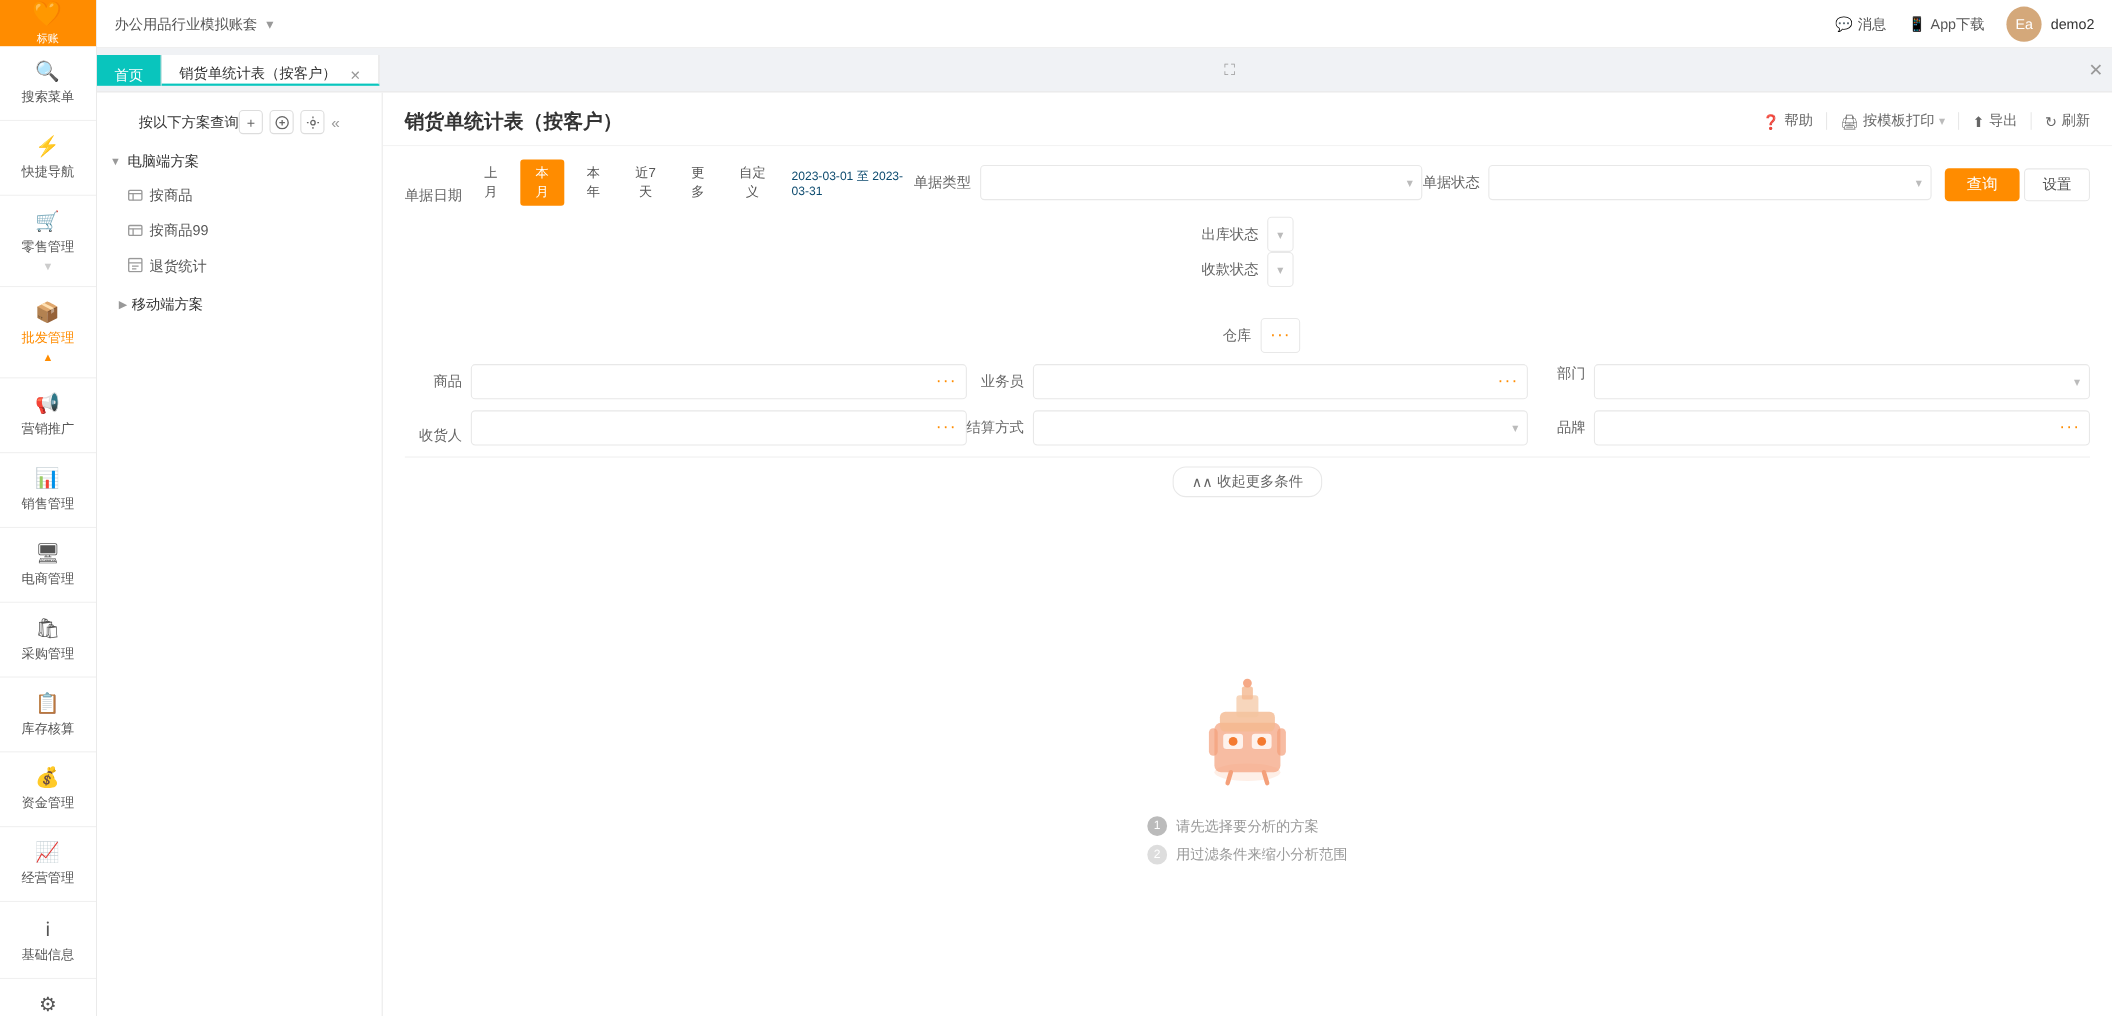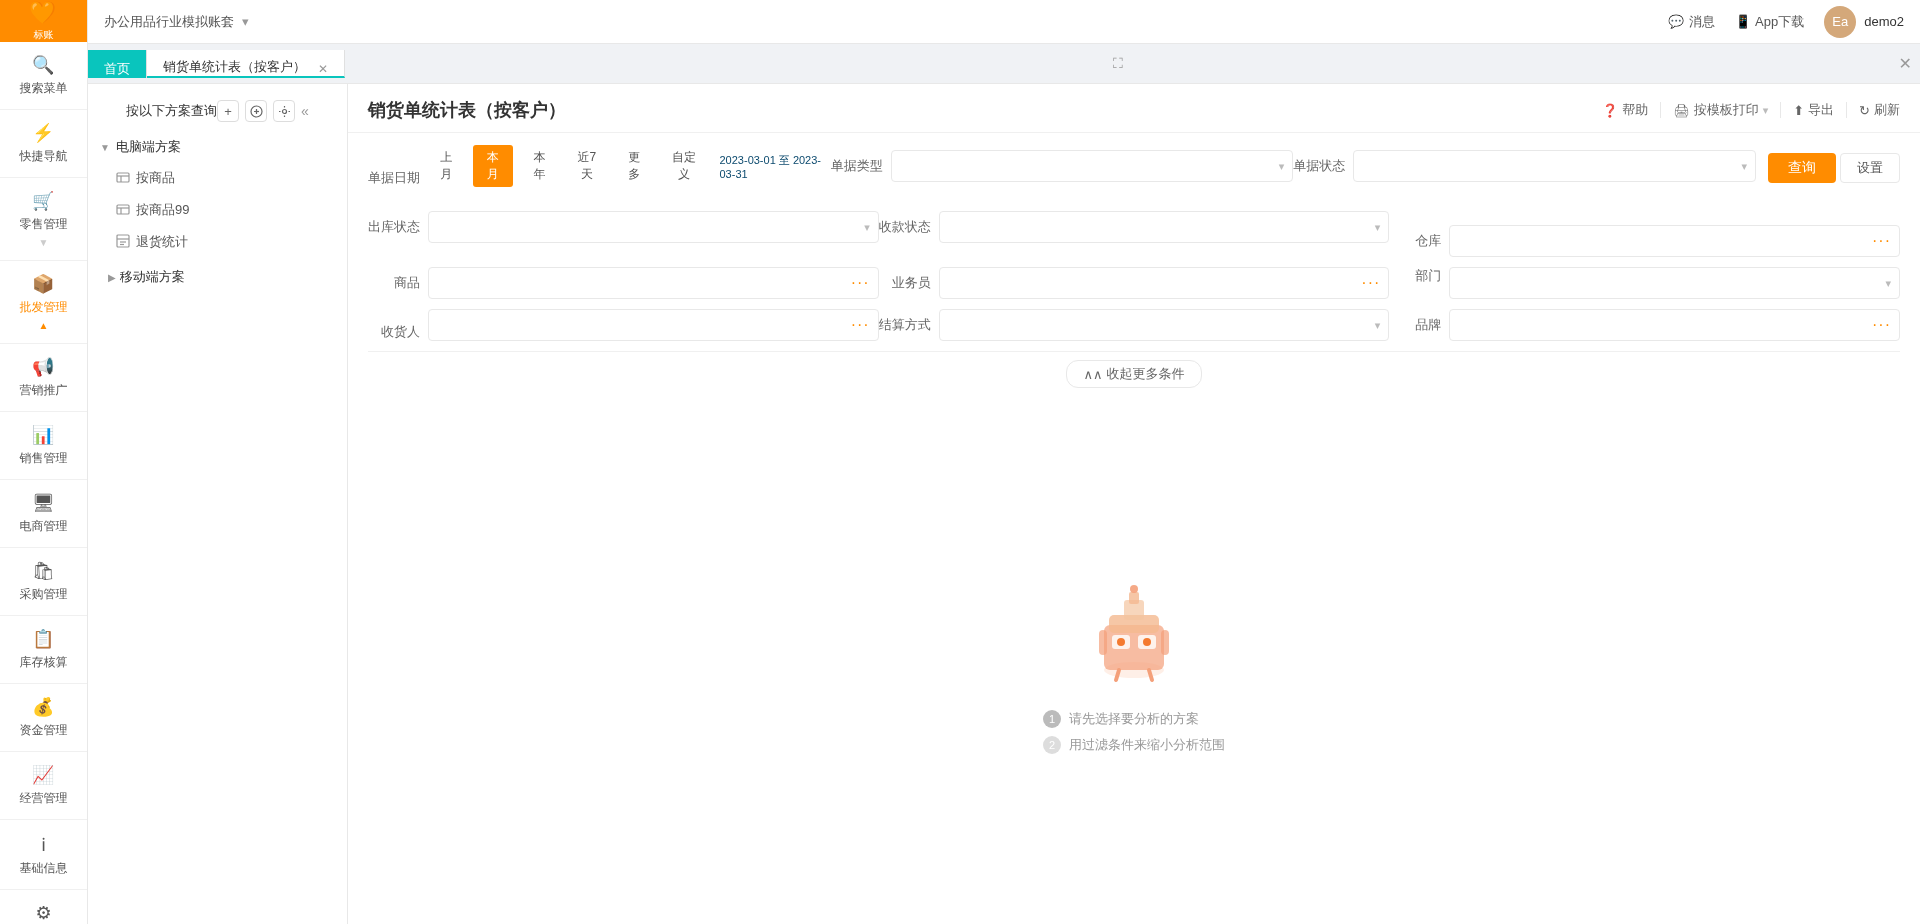--- a/index.html
+++ b/index.html
@@ -331,21 +331,21 @@
               <span></span>
               <span class="fi-arrow">▾</span>
             </div>
           </div>
           <div class="filter-actions">
             <button class="query-btn">查询</button>
             <button class="setting-btn">设置</button>
           </div>
         </div>
 
-        <div style="display:flex;align-items:center;margin-bottom:10px;">
+        <div style="display:flex;align-items:center;margin-bottom:10px;flex-direction:column;">
           <div style="display:flex;align-items:center;flex:1;">
             <span class="fi-label">出库状态</span>
             <div class="fi-control" style="flex:1;">
               <span></span>
               <span class="fi-arrow">▾</span>
             </div>
           </div>
           <div style="display:flex;align-items:center;flex:1;">
             <span class="fi-label">收款状态</span>
             <div class="fi-control" style="flex:1;">

